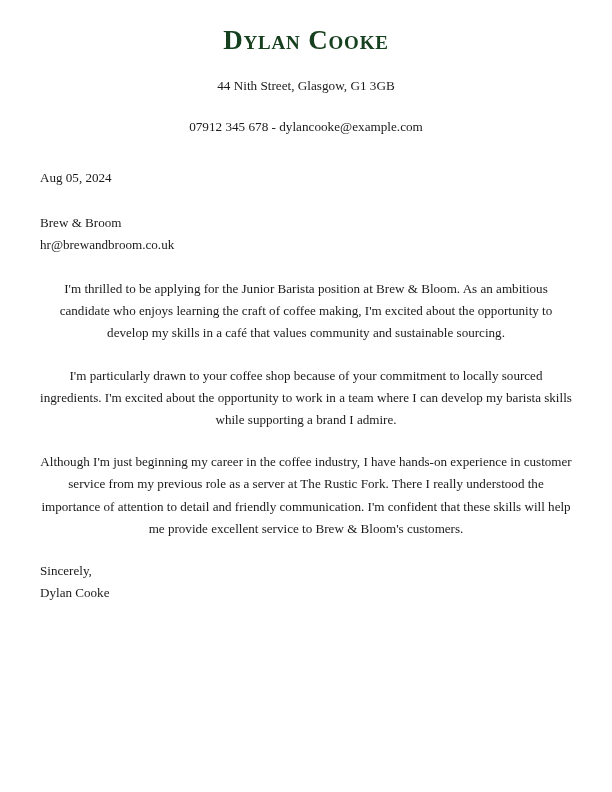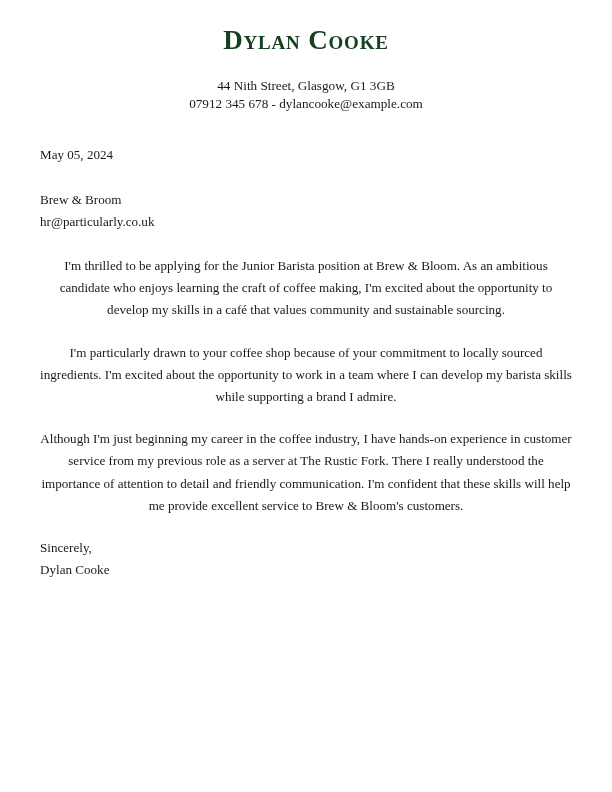--- a/index.html
+++ b/index.html
@@ -40,21 +40,21 @@
     padding: 0;
   }
   .contact-line {
     font-size: 13.2px;
     line-height: 1.0;
     color: #1a1a1a;
     margin: 0;
     padding: 0;
   }
   .contact-line-1 { margin-top: 25px; }
-  .contact-line-2 { margin-top: 5px; }
+  .contact-line-2 { margin-top: 28px; }
 
   
   .letter-body {
     margin-top: 34px;
     font-size: 13.1px;
     line-height: 22.2px;
     text-align: left;
   }
   .block {
     margin: 0 0 22px 0;
@@ -82,26 +82,26 @@
 
   <div class="doc-header">
     <h1 class="doc-title">Dylan Cooke</h1>
     <p class="contact-line contact-line-1">44 Nith Street, Glasgow, G1 3GB</p>
     <p class="contact-line contact-line-2">07912 345 678 - dylancooke@example.com</p>
   </div>
 
   <div class="letter-body">
 
     <div class="block">
-      <span class="line">May 05, 2024</span>
+      <span class="line">Aug 05, 2024</span>
     </div>
 
     <div class="block">
       <span class="line">Brew &amp; Broom</span>
-      <span class="line">hr@particularly.co.uk</span>
+      <span class="line">hr@brewandbroom.co.uk</span>
     </div>
 
 
     <p class="para">I'm thrilled to be applying for the Junior Barista position at Brew &amp; Bloom. As an ambitious candidate who enjoys learning the craft of coffee making, I'm excited about the opportunity to develop my skills in a café that values community and sustainable sourcing.</p>
 
     <p class="para para-spaced-before">I'm particularly drawn to your coffee shop because of your commitment to locally sourced ingredients. I'm excited about the opportunity to work in a team where I can develop my barista skills while supporting a brand I admire.</p>
 
     <p class="para">Although I'm just beginning my career in the coffee industry, I have hands-on experience in customer service from my previous role as a server at The Rustic Fork. There I really understood the importance of attention to detail and friendly communication. I'm confident that these skills will help me provide excellent service to Brew &amp; Bloom's customers.</p>
 
 

